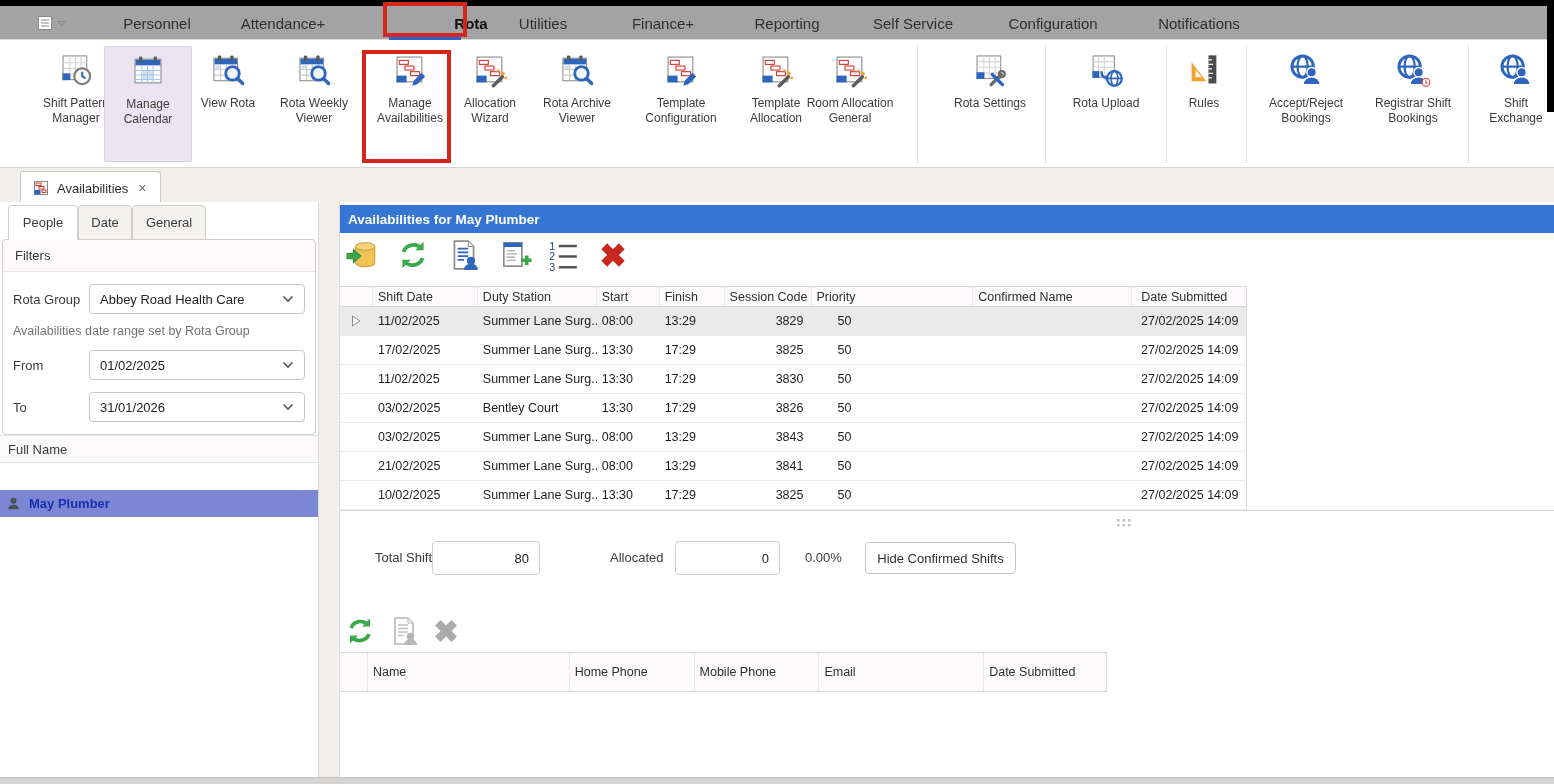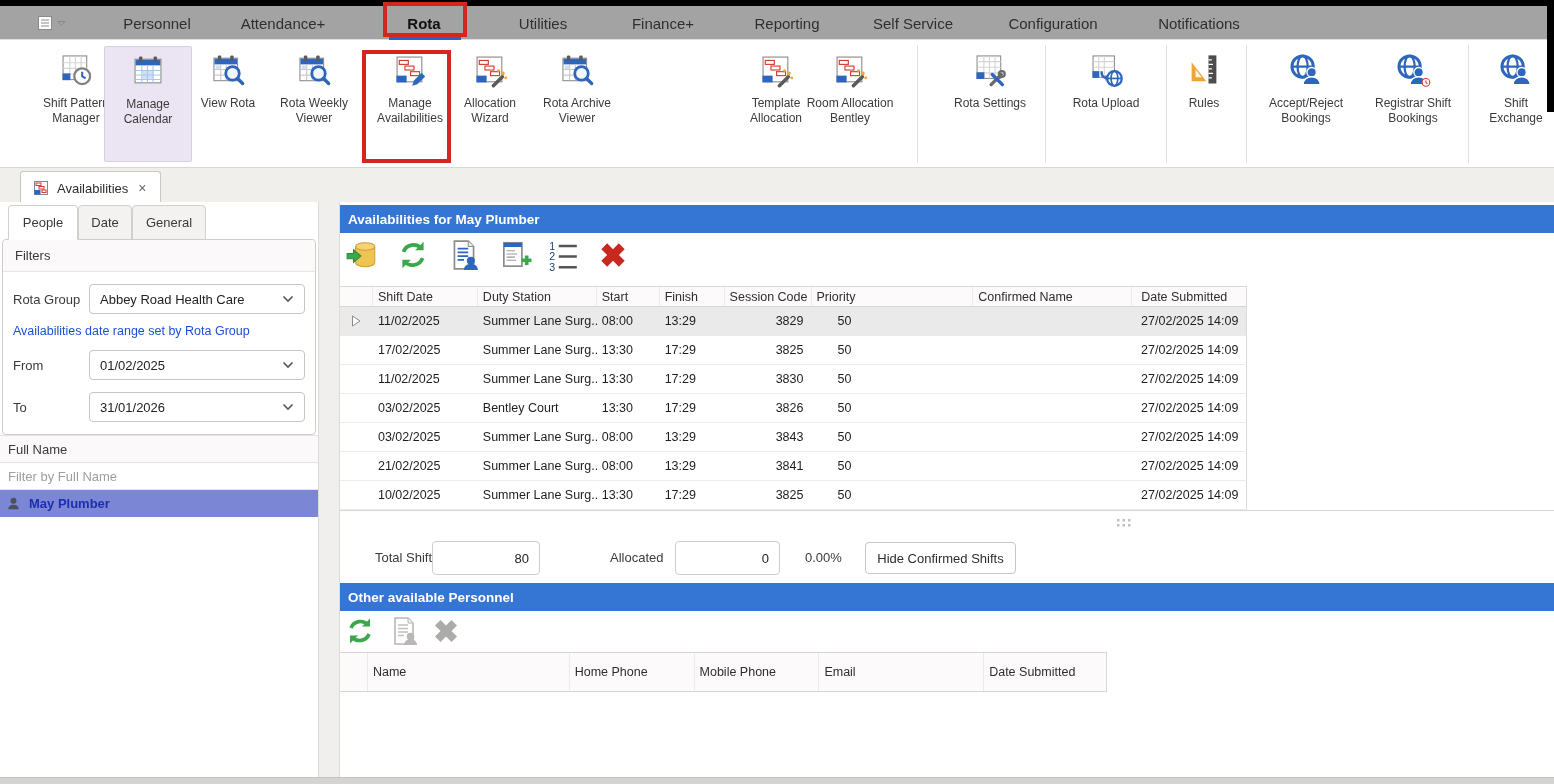--- a/index.html
+++ b/index.html
@@ -7,21 +7,21 @@
   .page { position: relative; width: 1554px; height: 784px; background: #fff; overflow: hidden; }
 
   
   .strip-top { position: absolute; left: 0; top: 0; width: 1554px; height: 6px; background: #000; z-index: 50; }
   .strip-right-top { position: absolute; left: 1547px; top: 0; width: 7px; height: 112px; background: #000; z-index: 50; }
   .strip-bottom { position: absolute; left: 0; top: 777px; width: 1554px; height: 7px; background: #d6d4d2; border-top: 1px solid #c6c4c2; z-index: 50; }
 
   
   .menubar { position: absolute; left: 0; top: 6px; width: 1554px; height: 34px; background: #a3a3a3; border-bottom: 1px solid #e0ddda; }
   .menu-item { position: absolute; top: 0; height: 34px; display: flex; align-items: center; transform: translateX(-50%); font-size: 15px; color: #2f2f2f; cursor: default; white-space: nowrap; }
-  .menu-item.active { font-weight: bold; color: #111; }
+  .menu-item.active { font-weight: bold; color: #111; margin-left: 47px; }
   .menu-underline { position: absolute; left: 389px; top: 30px; width: 72px; height: 4px; background: #2a63c8; }
   .app-menu-btn { position: absolute; left: 36px; top: 7px; width: 34px; height: 20px; display: flex; align-items: center; gap: 3px; }
 
   
   .ribbon { position: absolute; left: 0; top: 40px; width: 1554px; height: 128px; background: #fff; border-bottom: 1px solid #d8d6d3; }
   .rsep { position: absolute; top: 5px; width: 1px; height: 118px; background: #e4e1de; }
   .rcell { position: absolute; top: 12px; text-align: center; cursor: pointer; }
   .rcell .ric { height: 40px; display: flex; align-items: flex-start; justify-content: center; }
   .rcell .rlb { margin-top: 4px; font-size: 12px; line-height: 1.25; color: #3b3b3b; }
   .rcell.selected { top: 6px; padding-top: 6px; height: 116px; background: #ebe4f2; border: 1px solid #d9cfe4; border-radius: 2px; }
@@ -40,21 +40,21 @@
   
   .sidebar { position: absolute; left: 0; top: 202px; width: 318px; height: 575px; background: #fff; padding-left: 48px; }
   .subtab { position: absolute; top: 3px; height: 35px; background: #f4f2f0; border: 1px solid #d2d0cd; border-radius: 4px 4px 0 0; display: flex; align-items: center; justify-content: center; font-size: 13px; color: #3a3a3a; cursor: pointer; }
   .subtab.on { background: #fff; border-bottom: 1px solid #fff; z-index: 2; }
   .filterbox { position: absolute; left: 2px; top: 37px; width: 314px; height: 196px; border: 1px solid #cfccc9; border-radius: 4px; background: #fff; }
   .sec-head { height: 32px; display: flex; align-items: center; padding-left: 12px; background: #fbf9fa; border-bottom: 1px solid #e8e6e4; font-size: 13px; color: #3a3a3a; border-radius: 4px 4px 0 0; }
   .frow { position: relative; height: 30px; margin: 12px 10px 0 10px; display: flex; align-items: center; }
   .frow .flabel { width: 76px; font-size: 13px; color: #3a3a3a; }
   .combo { flex: 1; height: 30px; border: 1px solid #c8c6c4; border-radius: 4px; background: #fff; display: flex; align-items: center; padding: 0 10px; font-size: 13px; color: #222; cursor: pointer; }
   .combo svg { margin-left: auto; }
-  .fnote { margin: 10px 10px 0 10px; font-size: 12.5px; color: #1d4ed8; }
+  .fnote { margin: 10px 10px 0 10px; font-size: 12.5px; color: #737373; }
   .fullname-head { position: absolute; left: 0; top: 233px; width: 318px; height: 28px; background: #fbf9fa; border-top: 1px solid #e4e2e0; border-bottom: 1px solid #e4e2e0; display: flex; align-items: center; padding-left: 8px; font-size: 13px; color: #3a3a3a; }
   .name-filter { position: absolute; left: 0; top: 261px; width: 318px; height: 27px; border: none; border-bottom: 1px solid #e8e6e4; padding-left: 8px; font-size: 13px; color: #333; font-family: "Liberation Sans", sans-serif; outline: none; }
   .name-filter::placeholder { color: #9e9e9e; }
   .person-row { position: absolute; left: 0; top: 288px; width: 318px; height: 27px; background: #7b86d5; display: flex; align-items: center; gap: 8px; padding-left: 6px; cursor: pointer; }
   .person-row .pname { font-size: 13px; color: #1c2fae; font-weight: 600; }
 
   
   .gutter { position: absolute; left: 318px; top: 202px; width: 22px; height: 575px; background: #f1efed; border-left: 1px solid #dddbd8; border-right: 1px solid #dddbd8; }
 
   
@@ -232,20 +232,33 @@
             <rect x="18" y="3" width="3" height="5" rx="1" fill="#5a5a5a"></rect>
             <path d="M4 15.5h20M4 20.5h20M9.5 11v14M14.5 11v14" stroke="#c9c9c9"></path>
             <rect x="5" y="12" width="4" height="3" fill="#cfe0f4"></rect>
             <circle cx="20" cy="19" r="6" fill="#f2f7fc" stroke="#2f66bd" stroke-width="2.5"></circle>
             <path d="M24.5 23.5L29 28" stroke="#2f66bd" stroke-width="3" stroke-linecap="round"></path>
           </svg>
         </div>
       <div class="rlb">Rota Archive Viewer</div>
     </div>
 
+    <div class="rcell" style="left:628px;width:106px">
+      <div class="ric">
+          <svg width="36" height="36" viewBox="0 0 32 32">
+            <rect x="4.5" y="4.5" width="22" height="22" fill="#fff" stroke="#8c8c8c"></rect>
+            <rect x="6.5" y="7.5" width="8" height="3.5" fill="#fff" stroke="#d23b2f"></rect>
+            <rect x="11.5" y="12.5" width="8" height="3.5" fill="#fff" stroke="#d23b2f"></rect>
+            <rect x="16.5" y="17.5" width="8" height="3.5" fill="#fff" stroke="#d23b2f"></rect>
+            <rect x="4" y="21" width="9" height="6" fill="#2f66bd"></rect>
+            <path d="M18 30l1.3-4.5 7-7 3.2 3.2-7 7z" fill="#2f66bd"></path>
+          </svg>
+        </div>
+      <div class="rlb">Template Configuration</div>
+    </div>
 
     <div class="rcell" style="left:734px;width:84px">
       <div class="ric">
           <svg width="36" height="36" viewBox="0 0 32 32">
             <rect x="4.5" y="4.5" width="22" height="22" fill="#fff" stroke="#8c8c8c"></rect>
             <rect x="6.5" y="7.5" width="8" height="3.5" fill="#fff" stroke="#d23b2f"></rect>
             <rect x="11.5" y="12.5" width="8" height="3.5" fill="#fff" stroke="#d23b2f"></rect>
             <rect x="16.5" y="17.5" width="8" height="3.5" fill="#fff" stroke="#d23b2f"></rect>
             <rect x="4" y="21" width="9" height="6" fill="#2f66bd"></rect>
             <path d="M19 30l8-8" stroke="#5a5a5a" stroke-width="3" stroke-linecap="round"></path>
@@ -264,21 +277,21 @@
             <rect x="6.5" y="7.5" width="8" height="3.5" fill="#fff" stroke="#d23b2f"></rect>
             <rect x="11.5" y="12.5" width="8" height="3.5" fill="#fff" stroke="#d23b2f"></rect>
             <rect x="16.5" y="17.5" width="8" height="3.5" fill="#fff" stroke="#d23b2f"></rect>
             <rect x="4" y="21" width="9" height="6" fill="#2f66bd"></rect>
             <path d="M19 30l8-8" stroke="#5a5a5a" stroke-width="3" stroke-linecap="round"></path>
             <circle cx="27.5" cy="19" r="1.6" fill="#f2a33c"></circle>
             <circle cx="30" cy="23" r="1.3" fill="#f2a33c"></circle>
             <circle cx="23.5" cy="16.5" r="1.2" fill="#f2a33c"></circle>
           </svg>
         </div>
-      <div class="rlb">Room Allocation Bentley</div>
+      <div class="rlb">Room Allocation General</div>
     </div>
 
     <div class="rcell" style="left:936px;width:108px">
       <div class="ric">
           <svg width="36" height="36" viewBox="0 0 32 32">
             <rect x="4.5" y="3.5" width="21" height="20" fill="#fff" stroke="#909090"></rect>
             <path d="M4.5 8.5h21M4.5 13.5h21M4.5 18.5h21M10.5 3.5v20M15.5 3.5v20M20.5 3.5v20" stroke="#d5d5d5"></path>
             <rect x="4" y="18" width="7" height="6" fill="#2f66bd"></rect>
             <path d="M17 29l9-9" stroke="#6a6a6a" stroke-width="3" stroke-linecap="round"></path>
             <circle cx="26.5" cy="19.5" r="2.6" fill="none" stroke="#6a6a6a" stroke-width="2"></circle>
@@ -406,21 +419,20 @@
         <div class="combo">
           <span>31/01/2026</span>
           <svg width="12" height="8" viewBox="0 0 12 8">
               <path d="M1.5 1.5L6 6l4.5-4.5" fill="none" stroke="#555" stroke-width="1.6"></path>
             </svg>
         </div>
       </div>
     </div>
 
     <div class="fullname-head">Full Name</div>
-    <input class="name-filter" placeholder="Filter by Full Name" style="">
     <div class="person-row">
       <svg width="15" height="15" viewBox="0 0 16 16">
           <circle cx="8" cy="5" r="3.2" fill="#4d5157"></circle>
           <path d="M2.5 14c0-3 2.5-4.6 5.5-4.6s5.5 1.6 5.5 4.6z" fill="#4d5157"></path>
         </svg>
       <span class="pname">May Plumber</span>
     </div>
   </div>
 
   <div class="gutter"></div>
@@ -585,21 +597,20 @@
 
     <div class="summary">
       <span class="slabel" style="left:35px">Total Shifts</span>
       <div class="sbox" style="left:92px;width:108px">80</div>
       <span class="slabel" style="left:270px">Allocated</span>
       <div class="sbox" style="left:335px;width:105px">0</div>
       <span class="slabel" style="left:465px">0.00%</span>
       <div class="hidebtn">Hide Confirmed Shifts</div>
     </div>
 
-    <div class="bluebar" style="top:381px">Other available Personnel</div>
 
     <div class="tbtn" style="left:4px;top:413px">
       <svg width="32" height="32" viewBox="0 0 32 32">
           <path d="M7 13a10 10 0 0117-3" fill="none" stroke="#3aa84b" stroke-width="3.6"></path>
           <path d="M26 3.5v8h-8z" fill="#3aa84b"></path>
           <path d="M25 19a10 10 0 01-17 3" fill="none" stroke="#3aa84b" stroke-width="3.6"></path>
           <path d="M6 28.5v-8h8z" fill="#3aa84b"></path>
         </svg>
     </div>
     <div class="tbtn" style="left:48px;top:413px">

